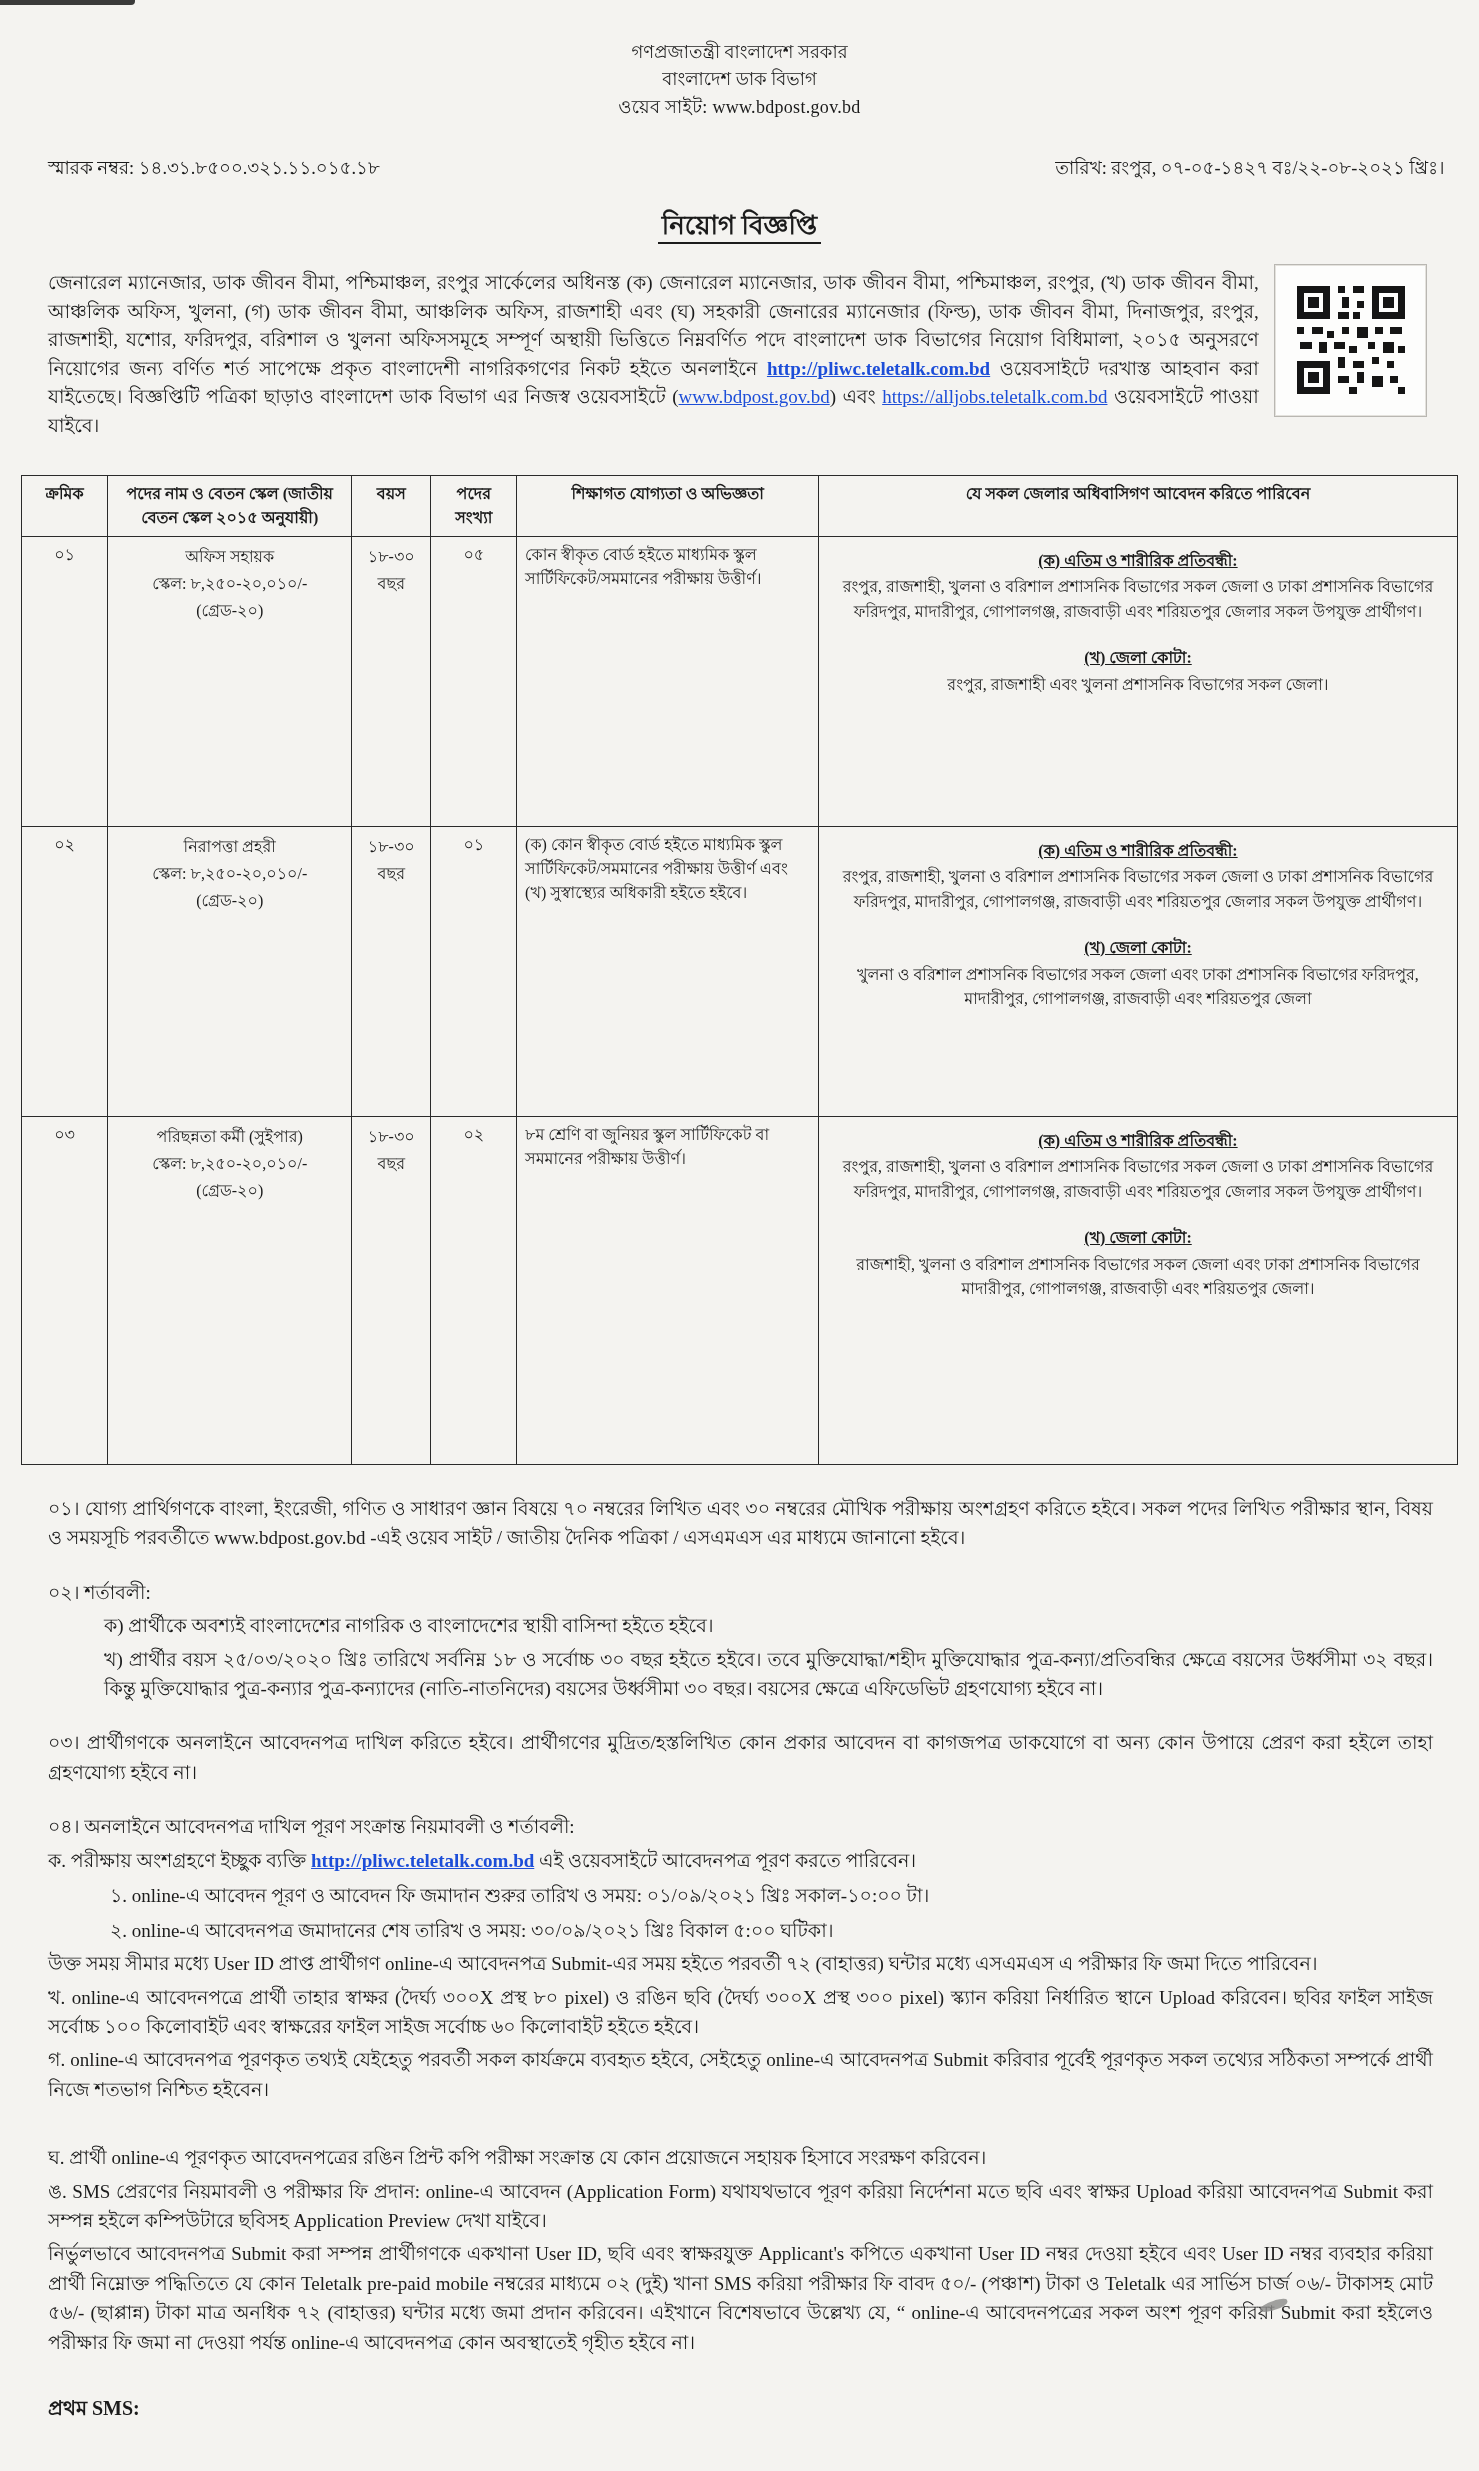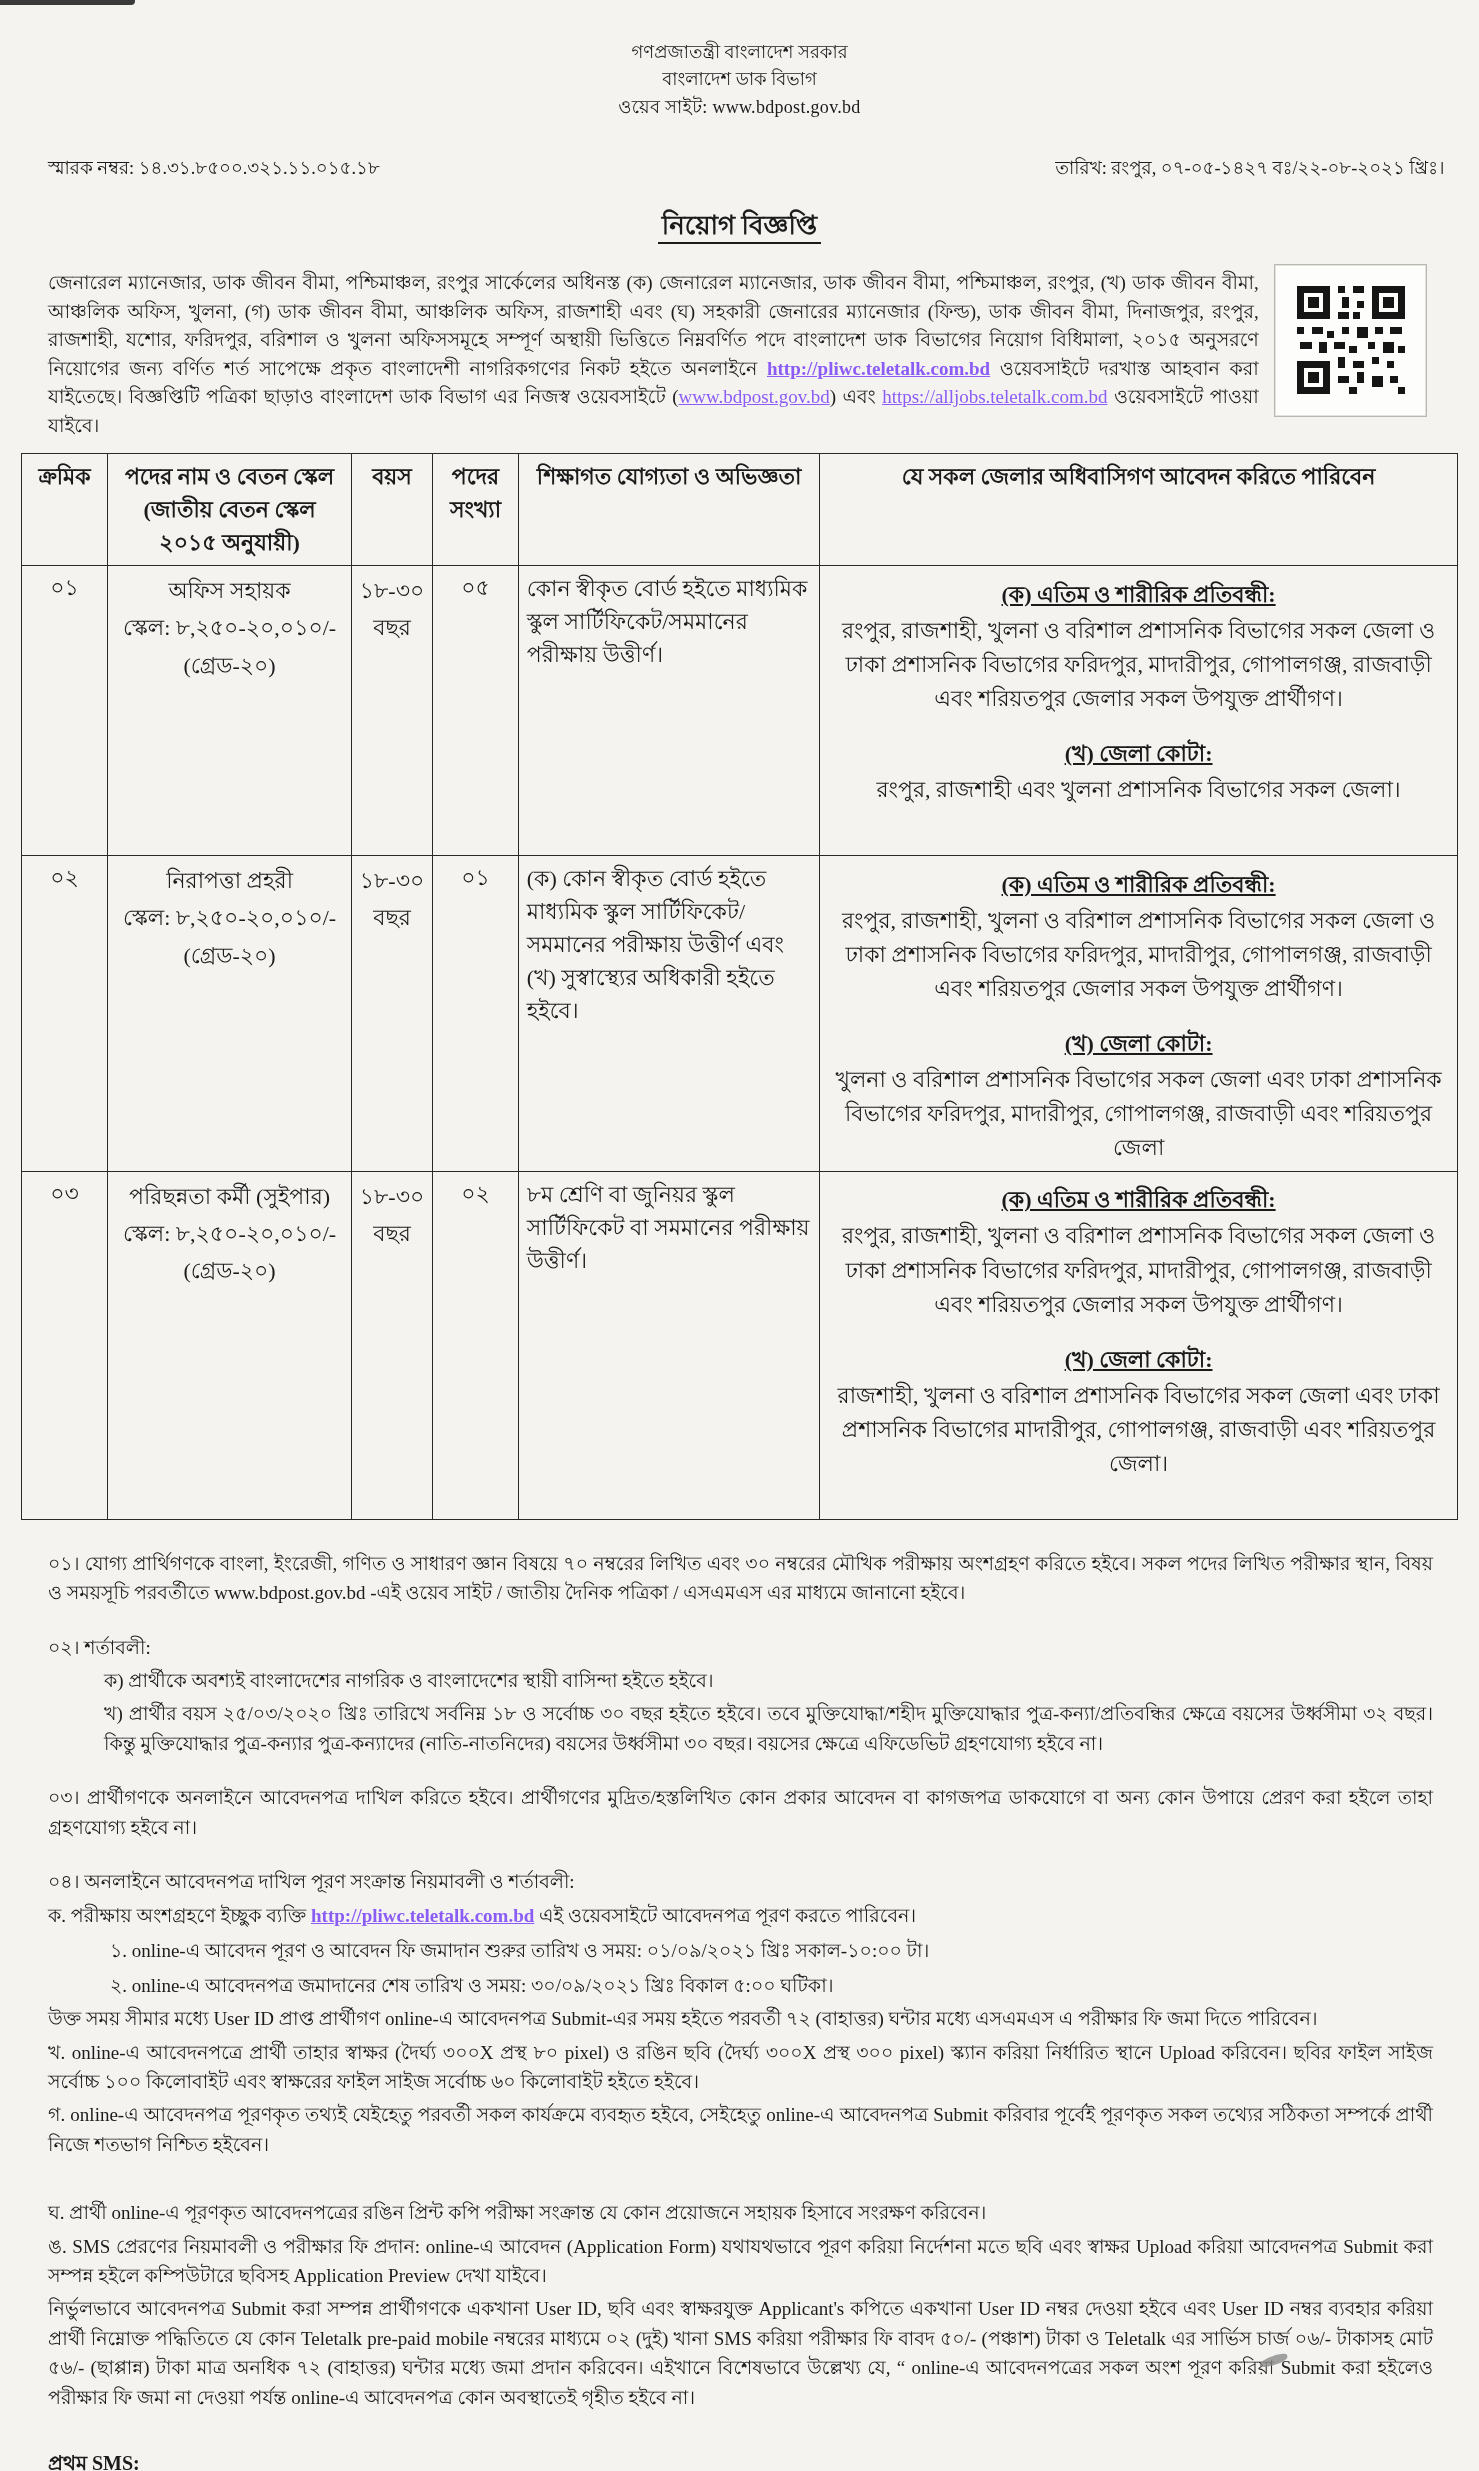--- a/index.html
+++ b/index.html
@@ -30,25 +30,25 @@
   .intro-wrap { margin: 25px 25px 0 27px; position: relative; }
   .qr-box {
     float: right; margin: -5.8px 5.8px 7.7px 15.4px;
     width: 153px; height: 153px; background: #fdfdfc;
     border: 1px solid #b9b7b2; box-shadow: 0 0 0 1px #e4e2dd inset;
     display: flex; align-items: center; justify-content: center;
   }
   .intro { text-align: justify; font-size: 19px; line-height: 1.5; }
   .u { text-decoration: underline; }
   .b { font-weight: bold; }
-  a.doclink { color: #8b5cf6; }
+  a.doclink { color: #1d4ed8; }
   
   table.post-table {
-    width: 100%; border-collapse: collapse; margin-top: 13px;
-    font-size: 22px;
+    width: 100%; border-collapse: collapse; margin-top: 35px;
+    font-size: 16px;
   }
   .post-table th, .post-table td {
     border: 1.5px solid #2a2a2a; vertical-align: top; padding: 5.8px 7.7px;
   }
   .post-table th { font-weight: bold; text-align: center; line-height: 1.5; }
   .cell-center { text-align: center; }
   .dist-block { text-align: center; line-height: 1.55; }
   .dist-title { font-weight: bold; text-decoration: underline; display: inline-block; margin: 5.8px 0 1.9px; }
   .dist-b-title { margin-top: 21px; }
   .qual { text-align: left; line-height: 1.5; }

